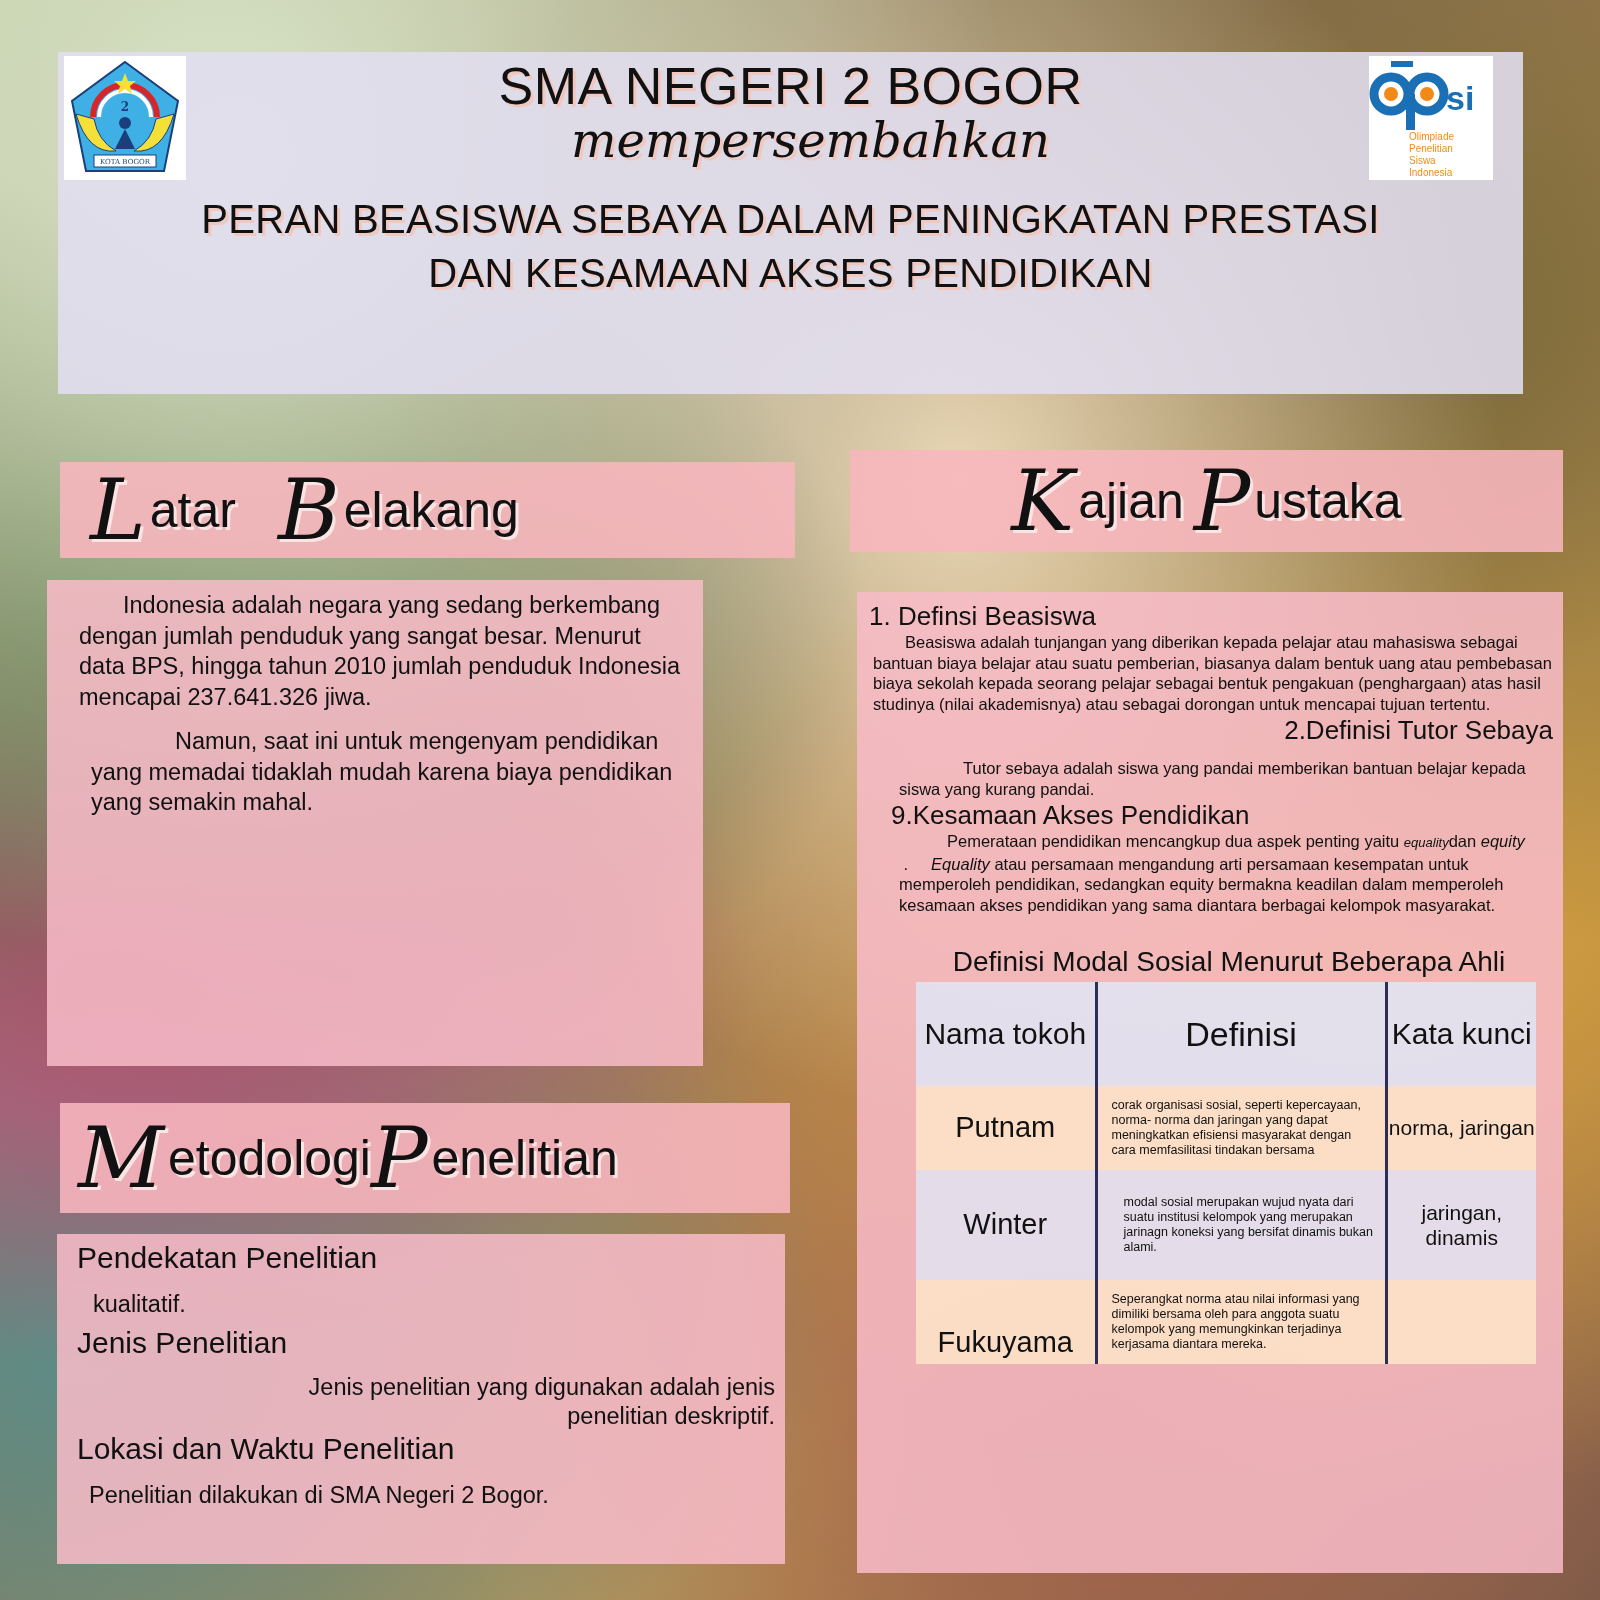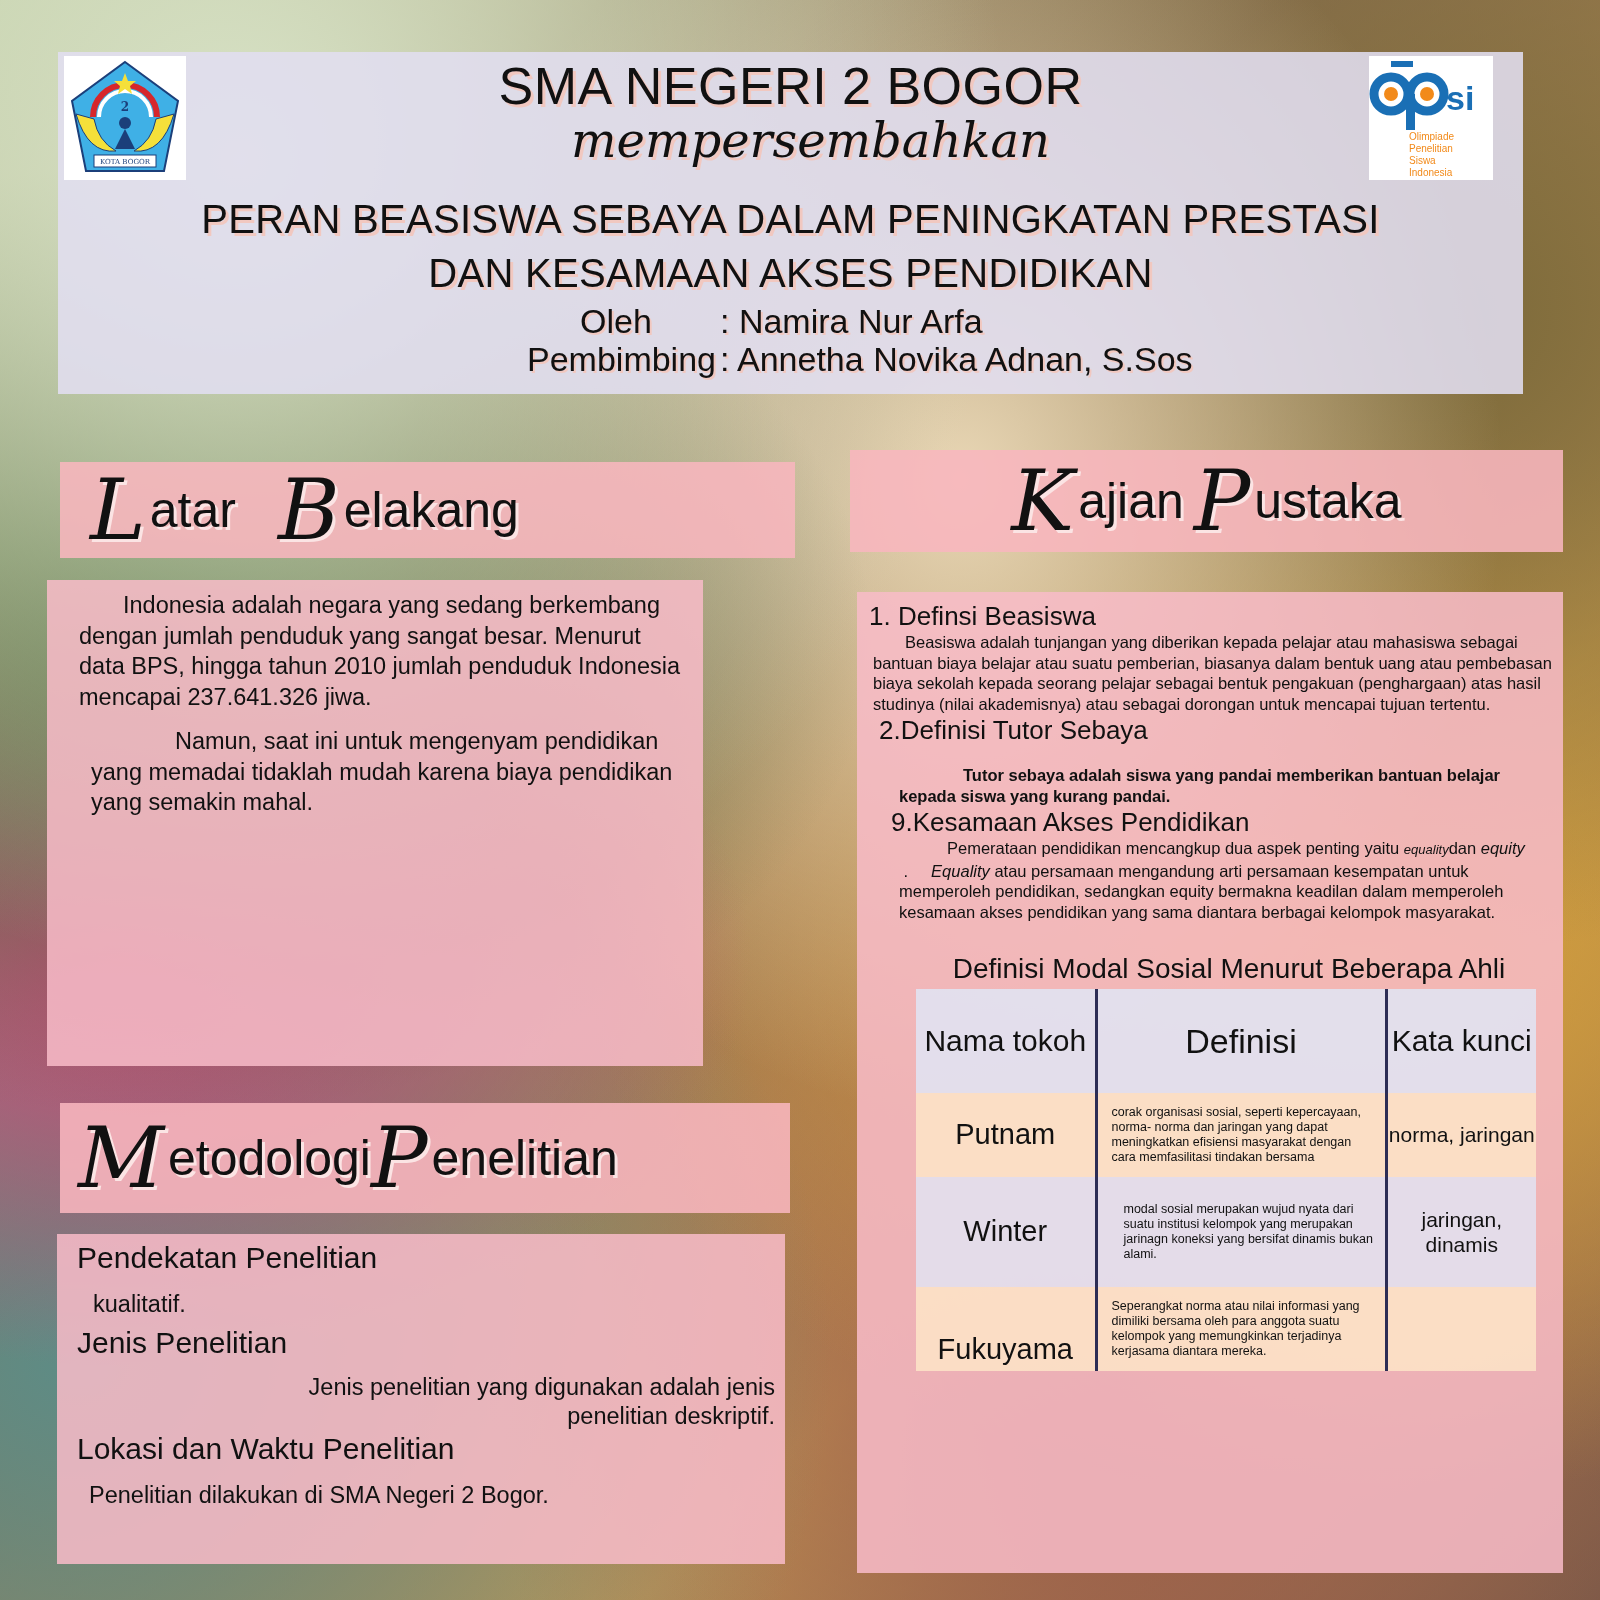--- a/index.html
+++ b/index.html
@@ -83,22 +83,22 @@
   #latar-body p { margin: 0; }
   #latar-body .p1 { text-indent: 44px; padding-left: 8px; }
   #latar-body .p2 { text-indent: 48px; margin-top: 4px; }
   #latar-body .p3 { text-indent: 84px; padding-left: 20px; margin-top: 14px; }
 
   #kajian-body { left: 857px; top: 592px; width: 706px; height: 981px; padding: 8px 10px 0 12px; }
   .k-h { font-size: 26px; line-height: 32px; }
   .k-p { font-size: 16.5px; line-height: 20.5px; }
   .k-h1 { padding-left: 0; }
   .k-p1 { text-indent: 32px; padding-left: 4px; }
-  .k-h2 { padding-left: 10px; margin-top: 0; }
-  .k-p2 { text-indent: 64px; padding-left: 30px; margin-top: 19px; font-weight: bold; }
+  .k-h2 { padding-left: 10px; margin-top: 0; text-align: right; }
+  .k-p2 { text-indent: 64px; padding-left: 30px; margin-top: 12px; }
   .k-h3 { padding-left: 22px; }
   .k-p3 { text-indent: 48px; padding-left: 30px; }
   .k-p3 .ital { font-style: italic; }
   .k-p3 .small-ital { font-style: italic; font-size: 13px; }
 
   .table-title {
     font-size: 28px; text-align: center; margin-top: 32px; padding-left: 36px;
   }
   table.ms {
     border-collapse: collapse; margin-left: 47px; margin-top: 4px; width: 620px;
@@ -151,30 +151,20 @@
       <text x="57" y="105" font-size="7" text-anchor="middle" fill="#1b3f7a" font-family="DejaVu Serif, serif">KOTA BOGOR</text>
     </svg>
   </div>
 
   <div class="school-name">SMA NEGERI 2 BOGOR</div>
   <div class="presents">mempersembahkan</div>
   <div class="main-title">
     <div>PERAN BEASISWA SEBAYA DALAM PENINGKATAN PRESTASI</div>
     <div>DAN KESAMAAN AKSES PENDIDIKAN</div>
   </div>
-  <div class="credits">
-    <div class="row">
-      <span class="lab" style="width:130px;text-align:left;padding-left:102px;width:232px;">Oleh</span>
-      <span style="margin-left:10px">: Namira Nur Arfa</span>
-    </div>
-    <div class="row">
-      <span class="lab" style="width:242px;text-align:right;padding-right:4px;">Pembimbing</span>
-      <span>: Annetha Novika Adnan, S.Sos</span>
-    </div>
-  </div>
 
   <div class="logo-right">
     <svg width="124" height="124" viewBox="0 0 124 124">
       <rect x="22" y="5" width="22" height="6" fill="#1a6fb5"></rect>
       <circle cx="22" cy="38" r="17" fill="none" stroke="#1a6fb5" stroke-width="9"></circle>
       <circle cx="22" cy="38" r="7" fill="#f28a1a"></circle>
       <circle cx="58" cy="38" r="17" fill="none" stroke="#1a6fb5" stroke-width="9"></circle>
       <circle cx="58" cy="38" r="7" fill="#f28a1a"></circle>
       <rect x="37" y="38" width="9" height="36" fill="#1a6fb5"></rect>
       <text x="77" y="54" font-size="34" font-weight="bold" fill="#1a6fb5" font-family="Liberation Sans, sans-serif">si</text>

